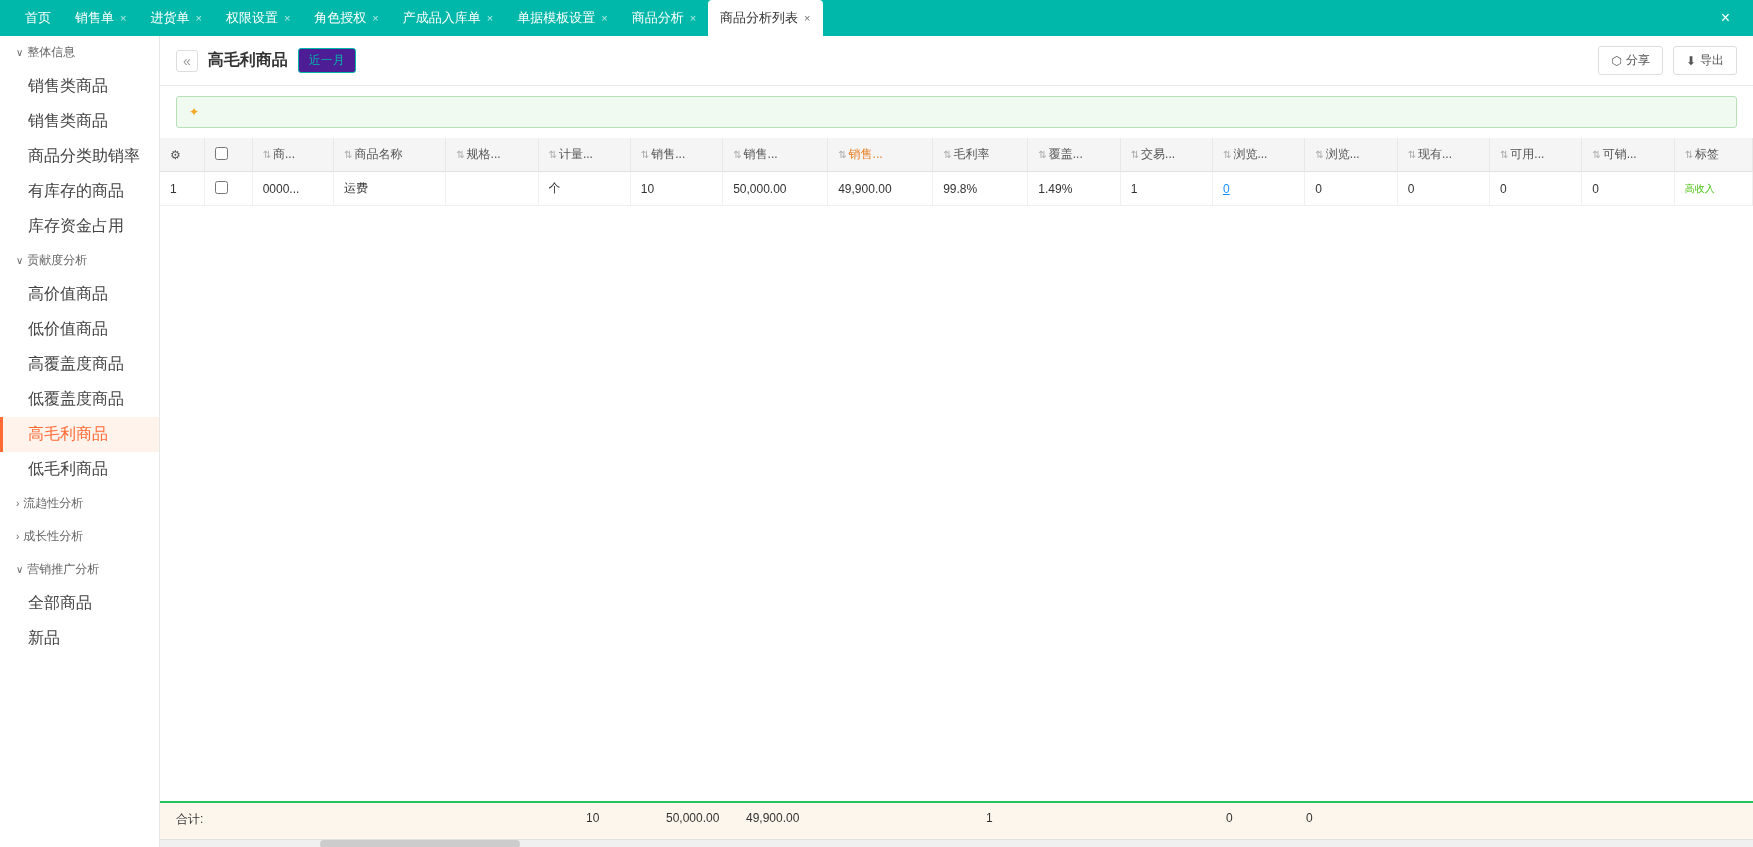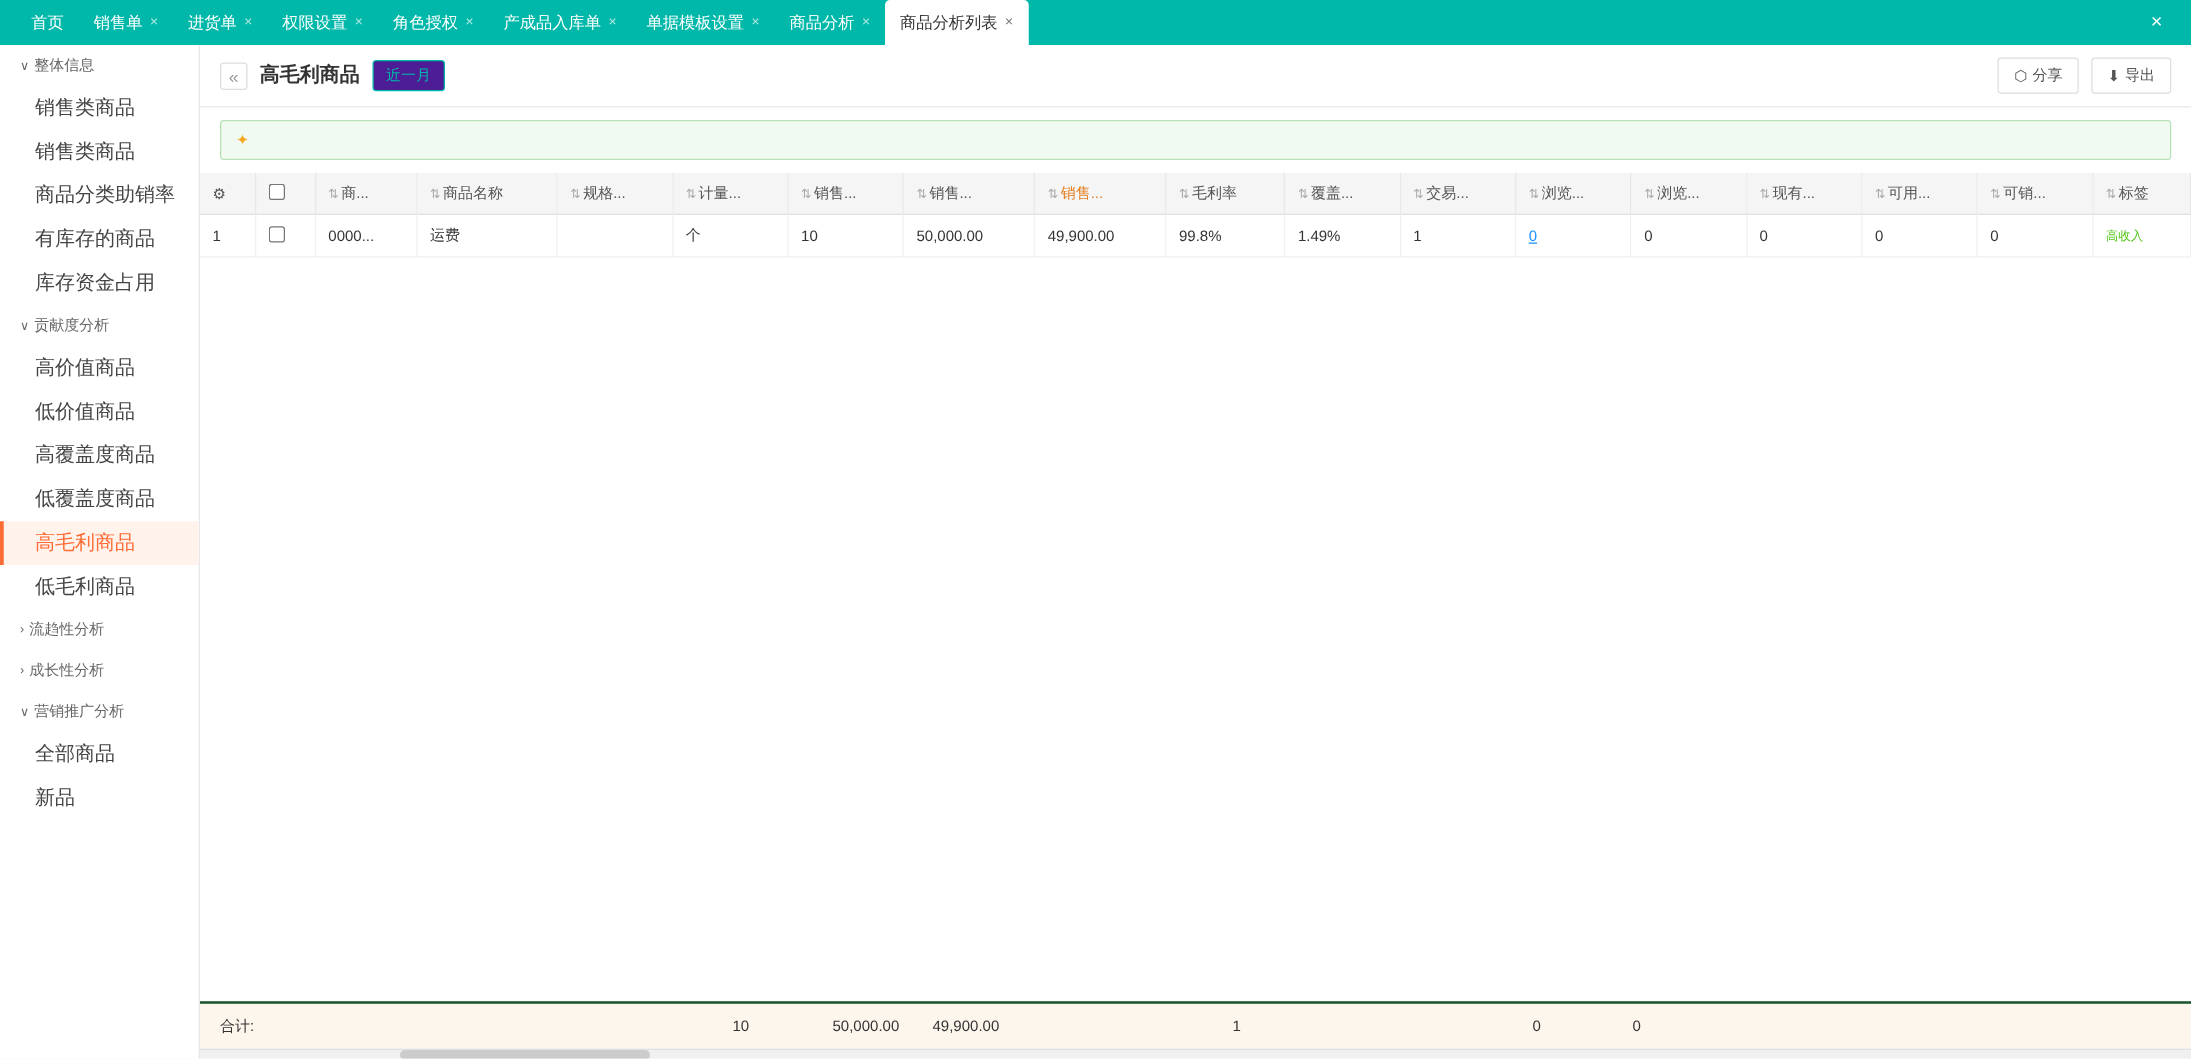--- a/index.html
+++ b/index.html
@@ -196,24 +196,24 @@
       color: #333;
       border-right: 1px solid #f0f0f0;
       white-space: nowrap;
     }
     .tag-high { color: #52c41a; font-size: 10px; text-align: right; }
     .link-style { color: #1890ff; text-decoration: underline; cursor: pointer; }
 
     
     .table-footer {
       background: #fdf6ec;
-      border-top: 2px solid #14532d;
+      border-top: 2px solid #22c55e;
       padding: 8px 16px;
       display: flex;
-      align-items: center;
+      align-items: flex-start;
       font-size: 12px;
       color: #333;
       min-height: 38px;
     }
     .footer-label { min-width: 80px; }
     .footer-col { min-width: 80px; padding: 0 10px; }
 
     
     .bottom-scroll {
       height: 8px;

